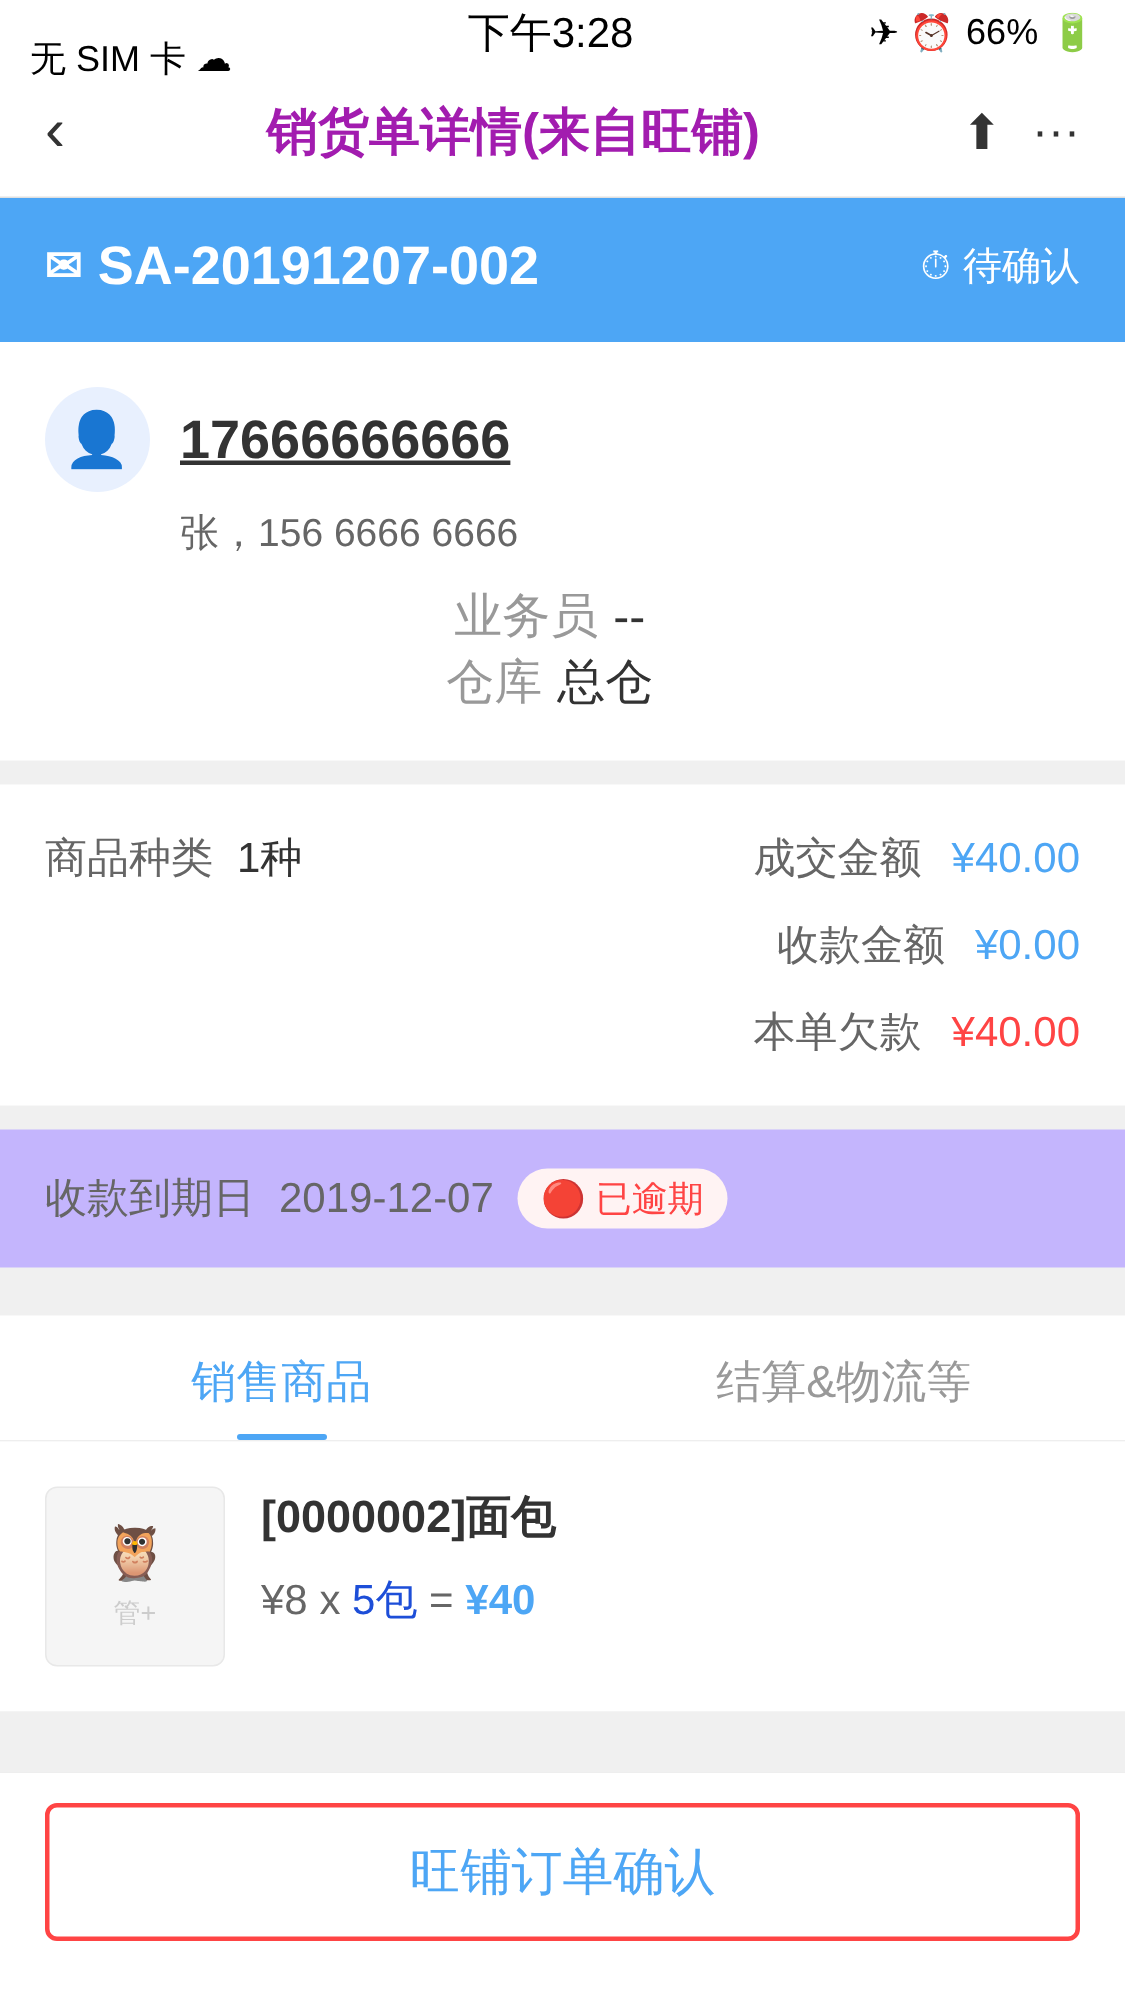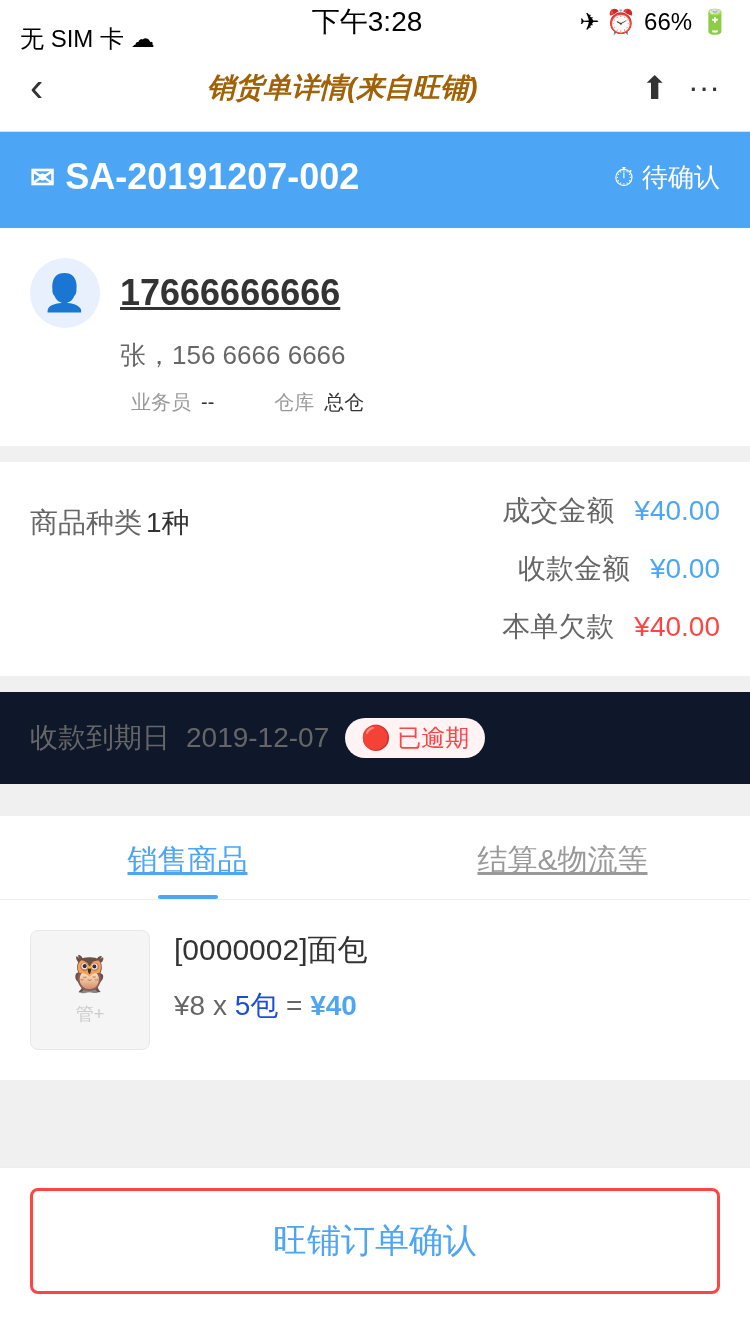--- a/index.html
+++ b/index.html
@@ -39,24 +39,23 @@
       justify-content: space-between;
       padding: 0 30px;
       border-bottom: 1px solid #e0e0e0;
     }
     .nav-back {
       font-size: 40px;
       color: #333;
       cursor: pointer;
     }
     .nav-title {
-      font-size: 28px;
+      font-size: 34px;
       font-weight: 600;
-      color: #a16207;
-      font-style: italic;
+      color: #a21caf;
     }
     .nav-actions {
       display: flex;
       align-items: center;
       gap: 20px;
     }
     .nav-icon {
       font-size: 32px;
       color: #333;
     }
@@ -128,23 +127,24 @@
     }
     .customer-name {
       font-size: 26px;
       color: #666;
       margin-left: 90px;
       margin-bottom: 16px;
     }
     .customer-meta {
       display: flex;
       align-items: center;
-      margin-left: 101px;
-      font-size: 20px;
+      margin-left: 43px;
+      font-size: 32px;
       color: #666;
+      flex-direction: column;
     }
     .customer-meta-item {
       display: flex;
       align-items: center;
       gap: 10px;
       margin-right: 60px;
     }
     .meta-label { color: #999; }
     .meta-value { color: #333; }
 
@@ -153,22 +153,21 @@
       background: #fff;
       padding: 30px;
       margin-bottom: 16px;
       display: flex;
       align-items: flex-start;
       justify-content: space-between;
     }
     .summary-left {
       display: flex;
       align-items: center;
-      gap: 4px;
-      margin-top: 12px;
+      gap: 16px;
     }
     .summary-label { color: #666; font-size: 28px; }
     .summary-value { color: #333; font-size: 28px; font-weight: 500; }
     .summary-right {
       display: flex;
       flex-direction: column;
       align-items: flex-end;
       gap: 20px;
     }
     .amount-row {
@@ -176,21 +175,21 @@
       align-items: center;
       gap: 20px;
       font-size: 28px;
     }
     .amount-label { color: #666; }
     .amount-value { color: #4da6f5; font-weight: 500; }
     .amount-value-red { color: #ff4444; font-weight: 500; }
 
     
     .due-section {
-      background: #0f172a;
+      background: #c4b5fd;
       padding: 26px 30px;
       margin-bottom: 16px;
       display: flex;
       align-items: center;
       gap: 16px;
       font-size: 28px;
       color: #666;
     }
     .overdue-badge {
       background: #fff3f3;
@@ -210,21 +209,20 @@
       border-bottom: 1px solid #eee;
       margin-bottom: 0;
     }
     .tab-item {
       flex: 1;
       text-align: center;
       padding: 24px 0 18px;
       font-size: 30px;
       color: #999;
       position: relative;
-      text-decoration: underline;
     }
     .tab-item.active {
       color: #4da6f5;
     }
     .tab-item.active::after {
       content: '';
       position: absolute;
       bottom: 0;
       left: 50%;
       transform: translateX(-50%);
@@ -266,21 +264,21 @@
       font-size: 18px;
       color: #ccc;
     }
     .product-info {
       flex: 1;
     }
     .product-name {
       font-size: 30px;
       color: #333;
       margin-bottom: 16px;
-      font-weight: 400;
+      font-weight: 700;
     }
     .product-price-row {
       font-size: 28px;
       color: #666;
     }
     .product-qty {
       color: #1d4ed8;
     }
     .product-total {
       color: #4da6f5;
@@ -299,21 +297,21 @@
       position: fixed;
       bottom: 0;
       left: 0;
       width: 750px;
       background: #fff;
       padding: 20px 30px 40px;
       border-top: 1px solid #eee;
     }
     .confirm-btn {
       width: 100%;
-      height: 106px;
+      height: 92px;
       background: #fff;
       border: 3px solid #ff4444;
       border-radius: 8px;
       font-size: 34px;
       color: #4da6f5;
       cursor: pointer;
       display: flex;
       align-items: center;
       justify-content: center;
       font-weight: 500;

